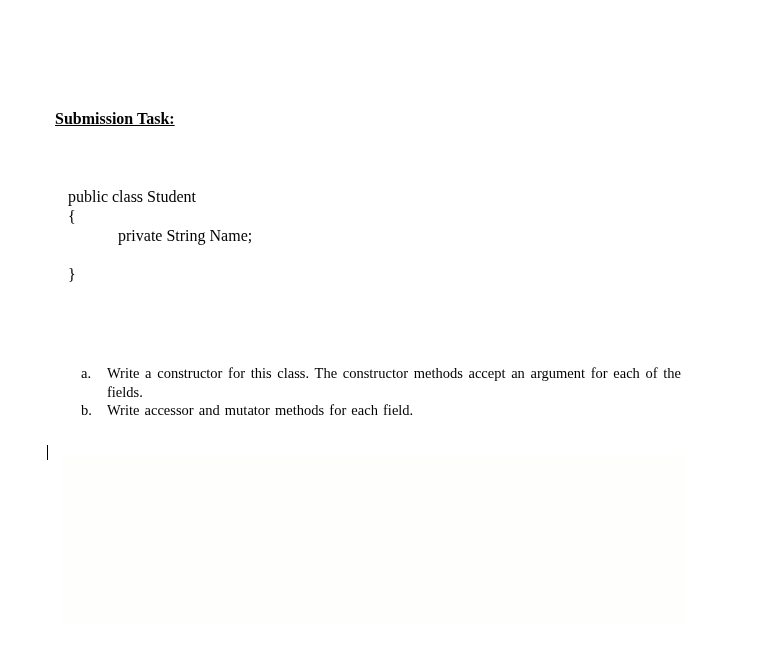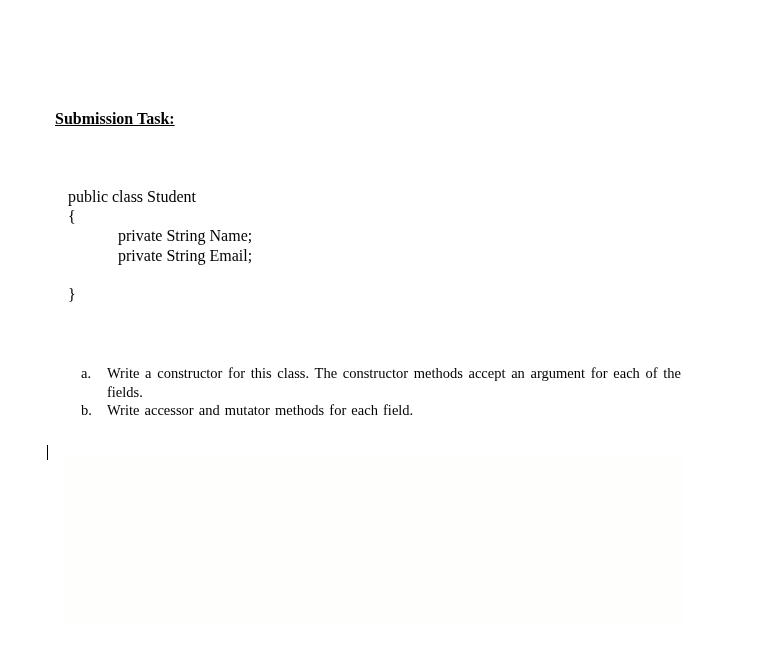--- a/index.html
+++ b/index.html
@@ -95,21 +95,20 @@
 
   <div class="faint-panel"></div>
 
   <div class="heading">Submission Task:</div>
 
 
   <div class="code">
     <div class="line">public class Student</div>
     <div class="line">{</div>
     <div class="line indent">private String Name;</div>
-    <div class="line indent">private String Email;</div>
     <div class="blank"></div>
     <div class="line">}</div>
   </div>
 
   <div class="questions">
     <div class="q">
       <span class="marker">a.</span>
       <span class="text">Write a constructor for this class. The constructor methods accept an argument for each of the fields.</span>
     </div>
     <div class="q">

